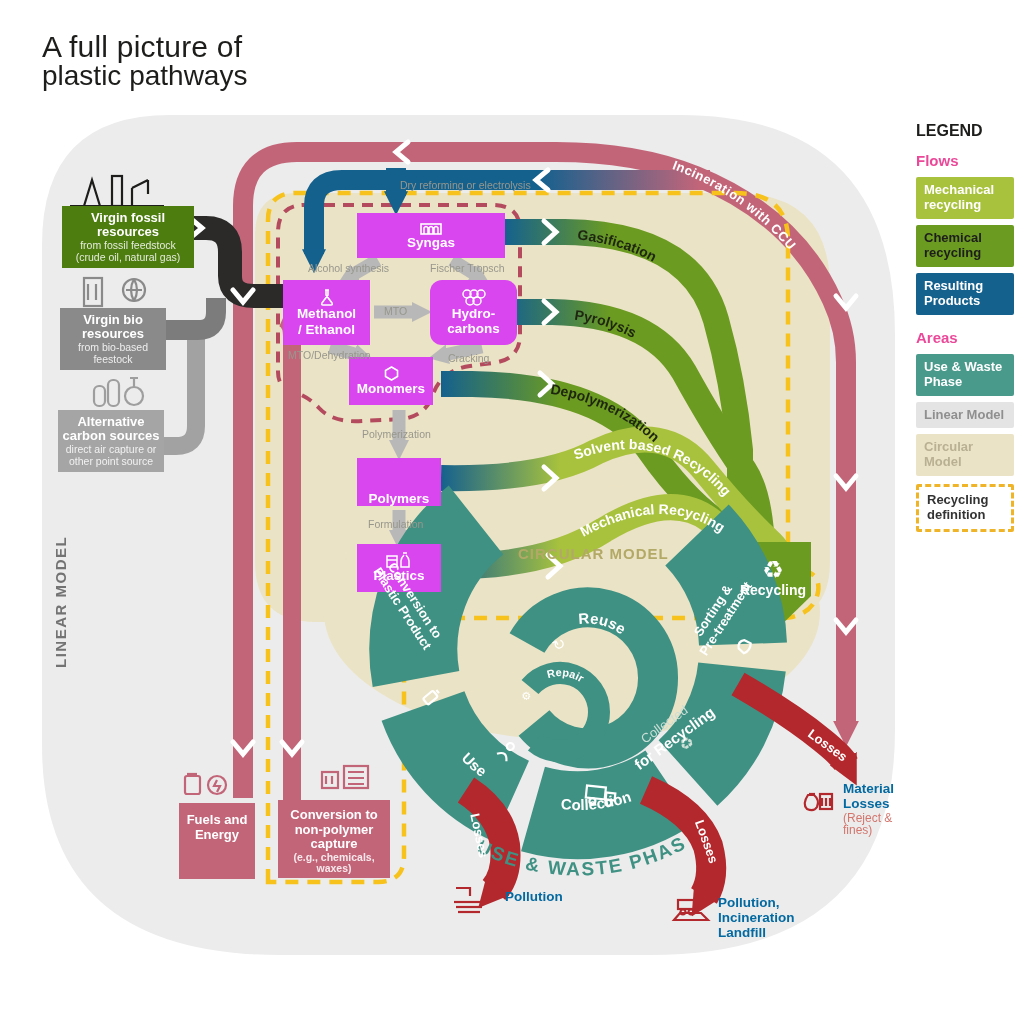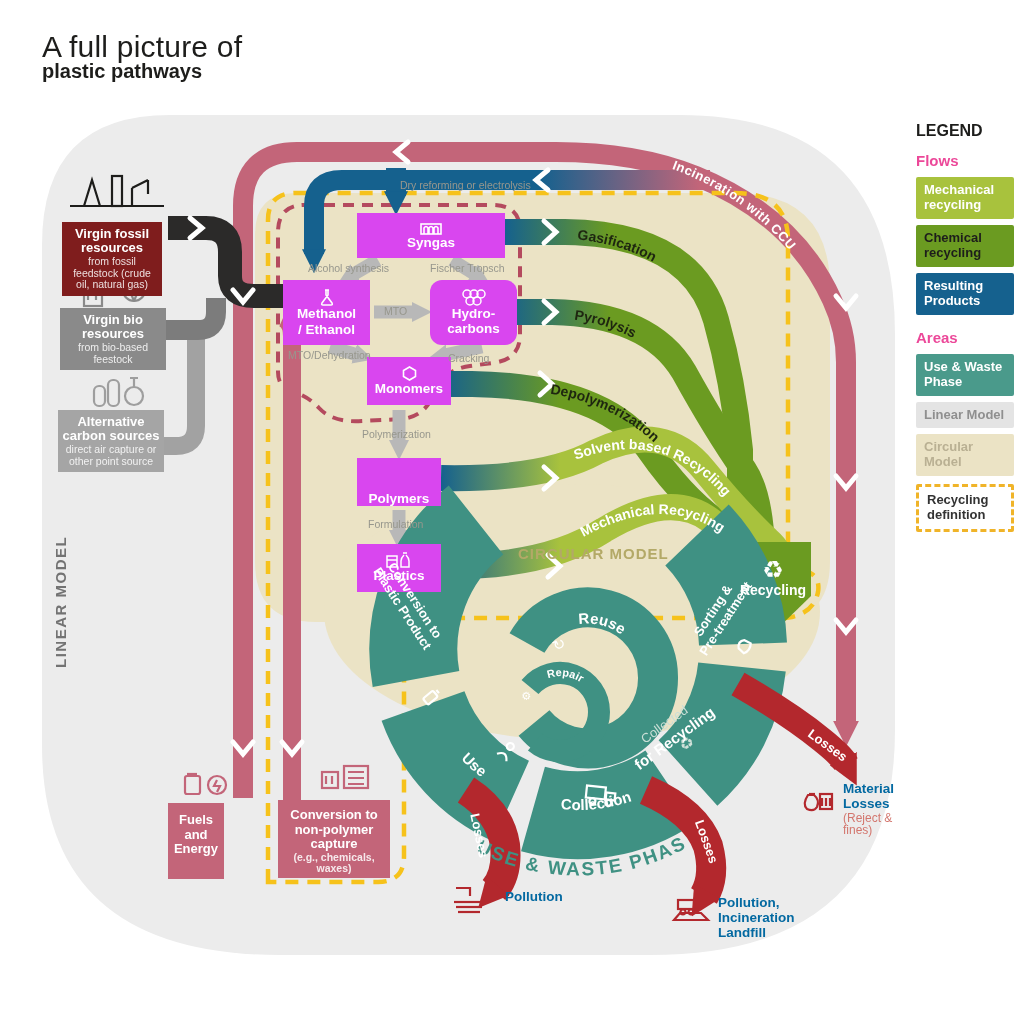--- a/index.html
+++ b/index.html
@@ -2,21 +2,21 @@
 <html><head>
 <meta charset="utf-8">
 <style>
   html,body{margin:0;padding:0;background:#fff;}
   #page{position:relative;width:1024px;height:1024px;overflow:hidden;
         font-family:"Liberation Sans",sans-serif;background:#fff;}
   .abs{position:absolute;}
   svg{display:block;}
   
   .t1{font-size:30px;font-weight:400;color:#1d1d1b;letter-spacing:.2px;}
-  .t2{font-size:20px;font-weight:bold;color:#1d1d1b;margin-top:-4px;}
+  .t2{font-size:28px;font-weight:normal;color:#1d1d1b;margin-top:-4px;}
   
   .lg-title{font-size:16px;font-weight:bold;color:#1d1d1b;}
   .lg-head{font-size:15px;font-weight:bold;color:#ec4899;}
   .chip{width:98px;box-sizing:border-box;padding:6px 8px;font-size:13px;line-height:1.15;font-weight:bold;border-radius:2px;}
   
   .srcbox{box-sizing:border-box;text-align:center;color:#fff;padding:5px 4px;}
   .srcbox .st{font-size:13px;font-weight:bold;line-height:1.08;}
   .srcbox .ss{font-size:10.5px;line-height:1.1;opacity:.85;margin-top:1px;}
   
   .node{box-sizing:border-box;background:#d946ef;color:#fff;text-align:center;
@@ -284,21 +284,21 @@
   <div class="lg-head" style="margin-top:14px;">Areas</div>
   <div class="chip" style="margin-top:8px;background:#4a9a8b;color:#fff;">Use &amp; Waste Phase</div>
   <div class="chip" style="margin-top:6px;background:#e4e4e4;color:#8f8f8f;">Linear Model</div>
   <div class="chip" style="margin-top:6px;background:#ebe3c5;color:#b9b093;">Circular Model</div>
   <div class="chip" style="margin-top:8px;background:#fff;color:#333;border:3px dashed #f0b429;">Recycling definition</div>
 </div>
 
 <div class="abs linear" style="left:52px;top:488px;height:180px;">LINEAR MODEL</div>
 <div class="abs circular" style="left:518px;top:545px;width:180px;">CIRCULAR MODEL</div>
 
-<div class="abs srcbox" style="left:62px;top:222px;width:100px;background:#7f1d1d;">
+<div class="abs srcbox" style="left:62px;top:206px;width:132px;background:#4d7c0f;">
   <div class="st">Virgin fossil resources</div>
   <div class="ss">from fossil feedstock (crude oil, natural gas)</div>
 </div>
 <div class="abs srcbox" style="left:60px;top:308px;width:106px;background:#8a8a8a;">
   <div class="st">Virgin bio resources</div>
   <div class="ss">from bio-based feestock</div>
 </div>
 <div class="abs srcbox" style="left:58px;top:410px;width:106px;background:#a5a5a5;">
   <div class="st">Alternative carbon sources</div>
   <div class="ss">direct air capture or other point source</div>
@@ -328,21 +328,21 @@
           <circle cx="7" cy="5" r="4"></circle>
           <circle cx="14" cy="5" r="4"></circle>
           <circle cx="21" cy="5" r="4"></circle>
           <circle cx="10" cy="12" r="4"></circle>
           <circle cx="17" cy="12" r="4"></circle>
         </g>
       </svg>
   <div class="nl">Hydro-</div>
   <div class="nl">carbons</div>
 </div>
-<div class="abs node" style="left:367px;top:357px;width:84px;height:48px;">
+<div class="abs node" style="left:349px;top:357px;width:84px;height:48px;">
   <svg width="15" height="15" viewBox="0 0 15 15">
         <polygon points="7.5,1 13.5,4.5 13.5,10.5 7.5,14 1.5,10.5 1.5,4.5" stroke="#fff" stroke-width="1.6" fill="none"></polygon>
       </svg>
   <div class="nl">Monomers</div>
 </div>
 <div class="abs node" style="left:357px;top:458px;width:84px;height:48px;gap:34px;">
   <svg width="30" height="15" viewBox="0 0 30 15">
         <g stroke="#fff" stroke-width="1.4" fill="none">
           <circle cx="4" cy="11" r="3"></circle>
           <circle cx="10" cy="7" r="3"></circle>
@@ -400,21 +400,21 @@
 <div class="abs" style="left:718px;top:896px;">
   <span class="redlab" style="display:block;">Pollution,</span>
   <span class="redlab" style="display:block;">Incineration</span>
   <span class="redlab" style="display:block;">Landfill</span>
 </div>
 <div class="abs" style="left:843px;top:782px;width:66px;">
   <div class="redlab">Material Losses</div>
   <div class="redsub">(Reject &amp; fines)</div>
 </div>
 
-<div class="abs redbox" style="left:168px;top:803px;width:56px;height:76px;">
+<div class="abs redbox" style="left:179px;top:803px;width:76px;height:76px;">
   <div class="rt">Fuels and Energy</div>
 </div>
 <div class="abs redbox" style="left:278px;top:800px;width:112px;height:78px;padding-top:8px;">
   <div class="rt">Conversion to non-polymer capture</div>
   <div class="rs">(e.g., chemicals, waxes)</div>
 </div>
 
 </div>
 
 </body></html>

